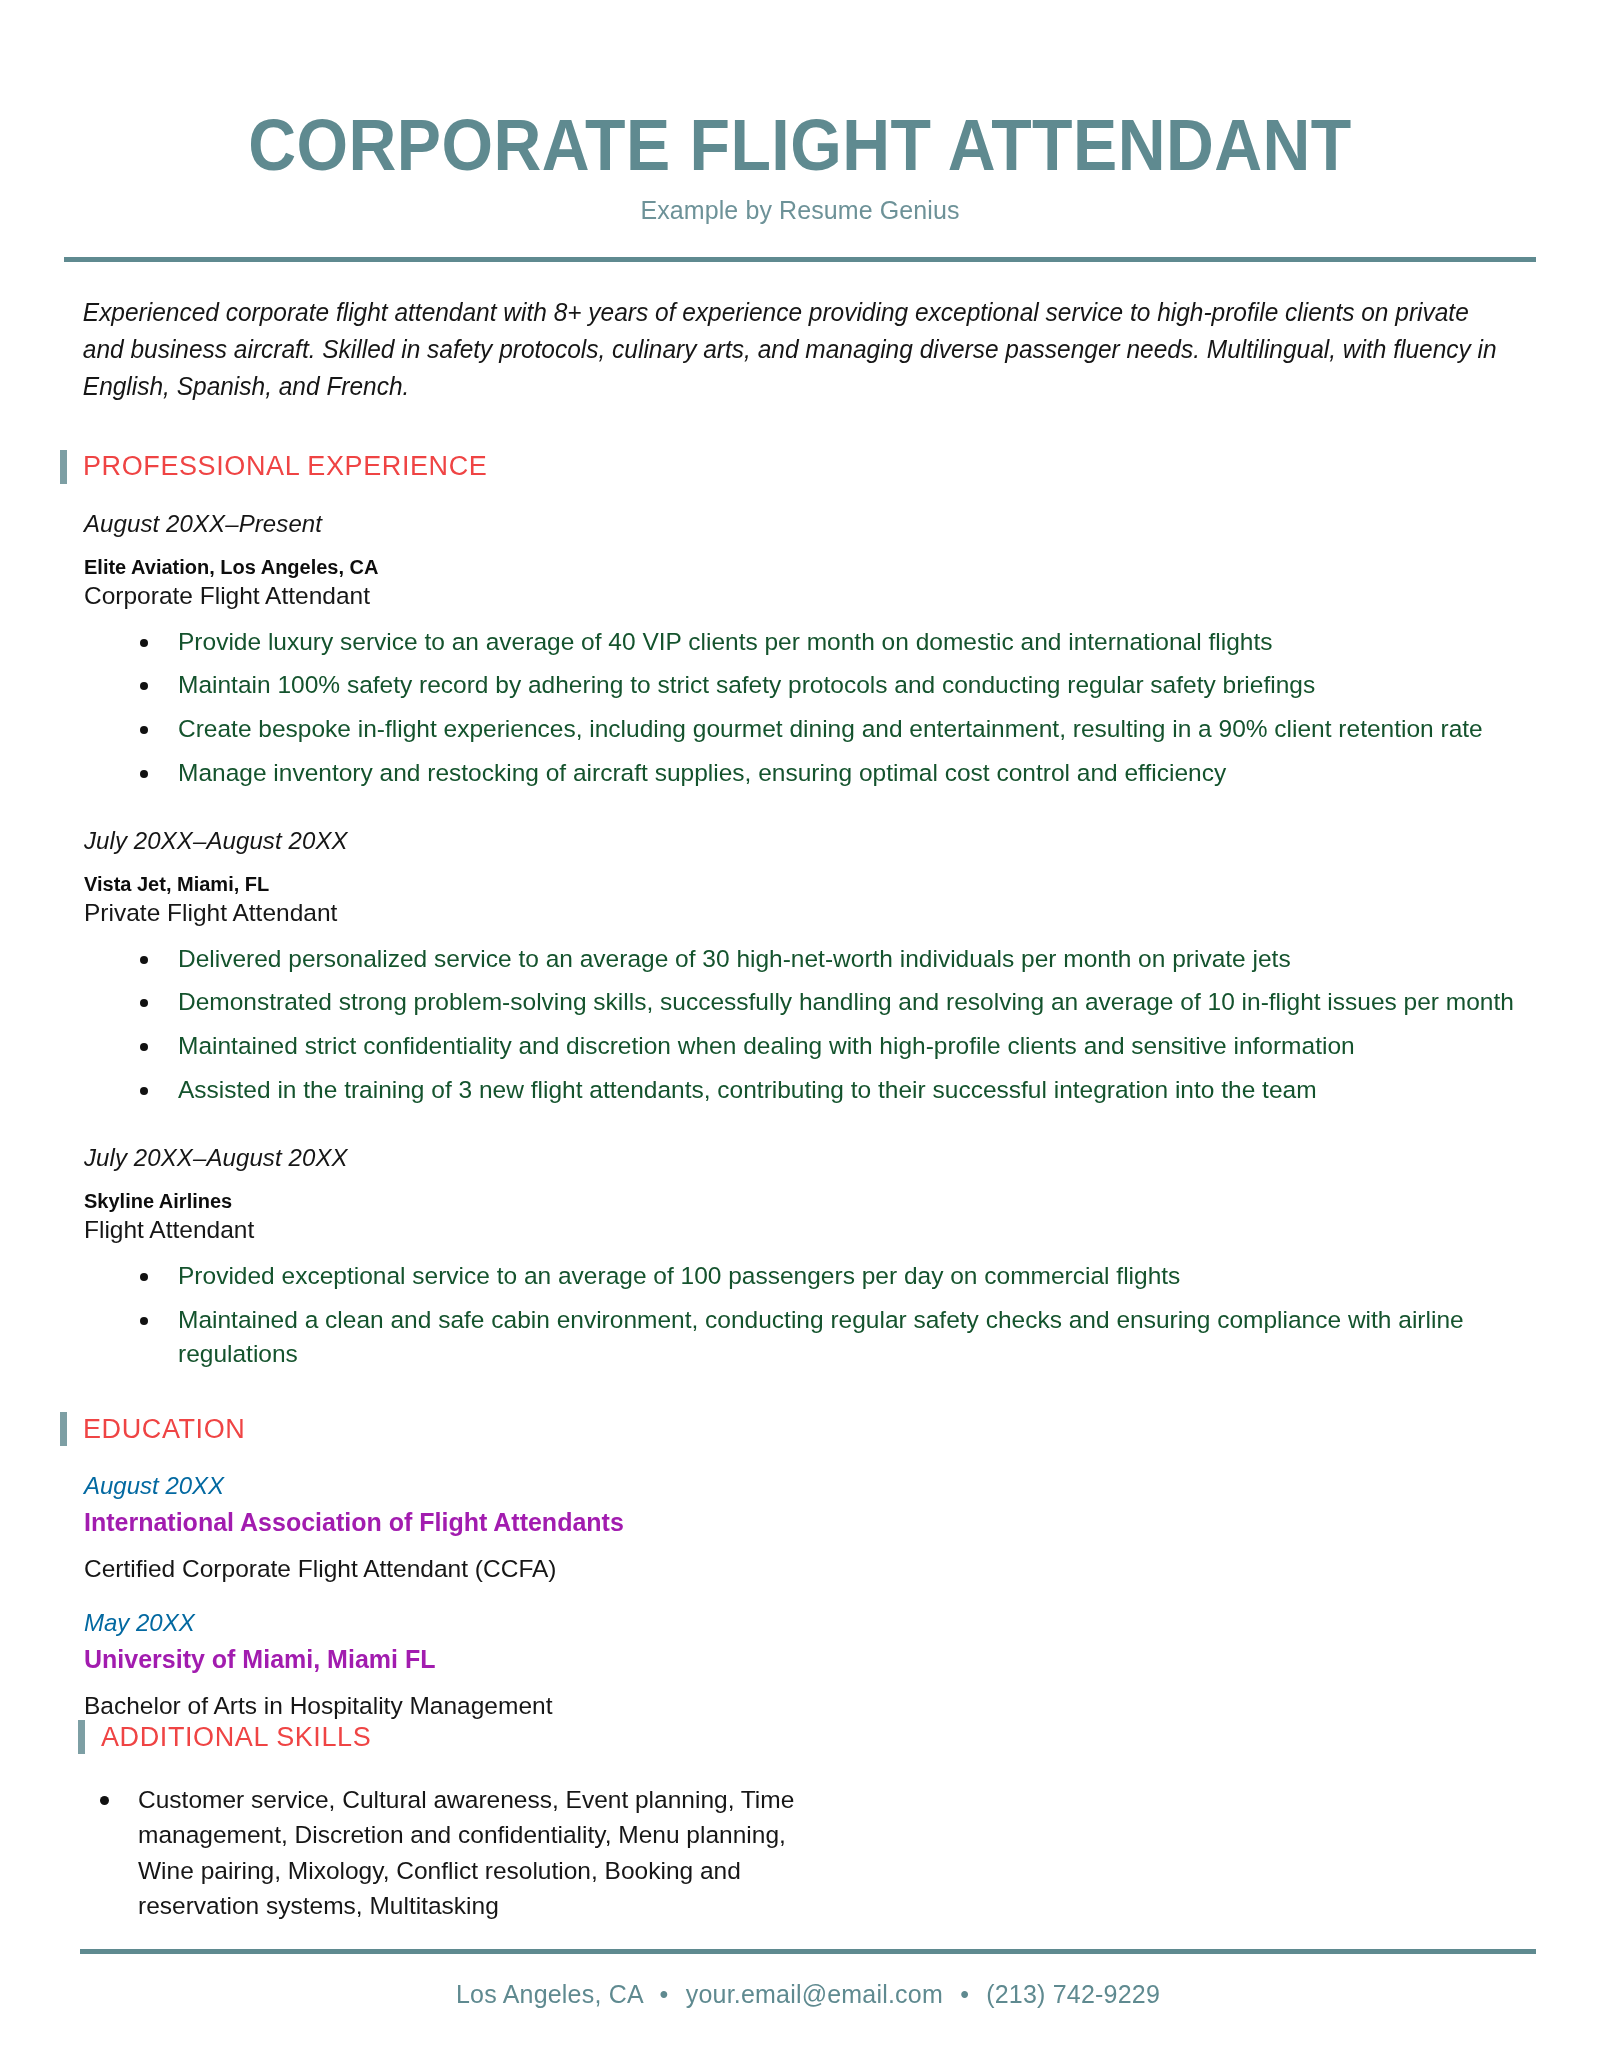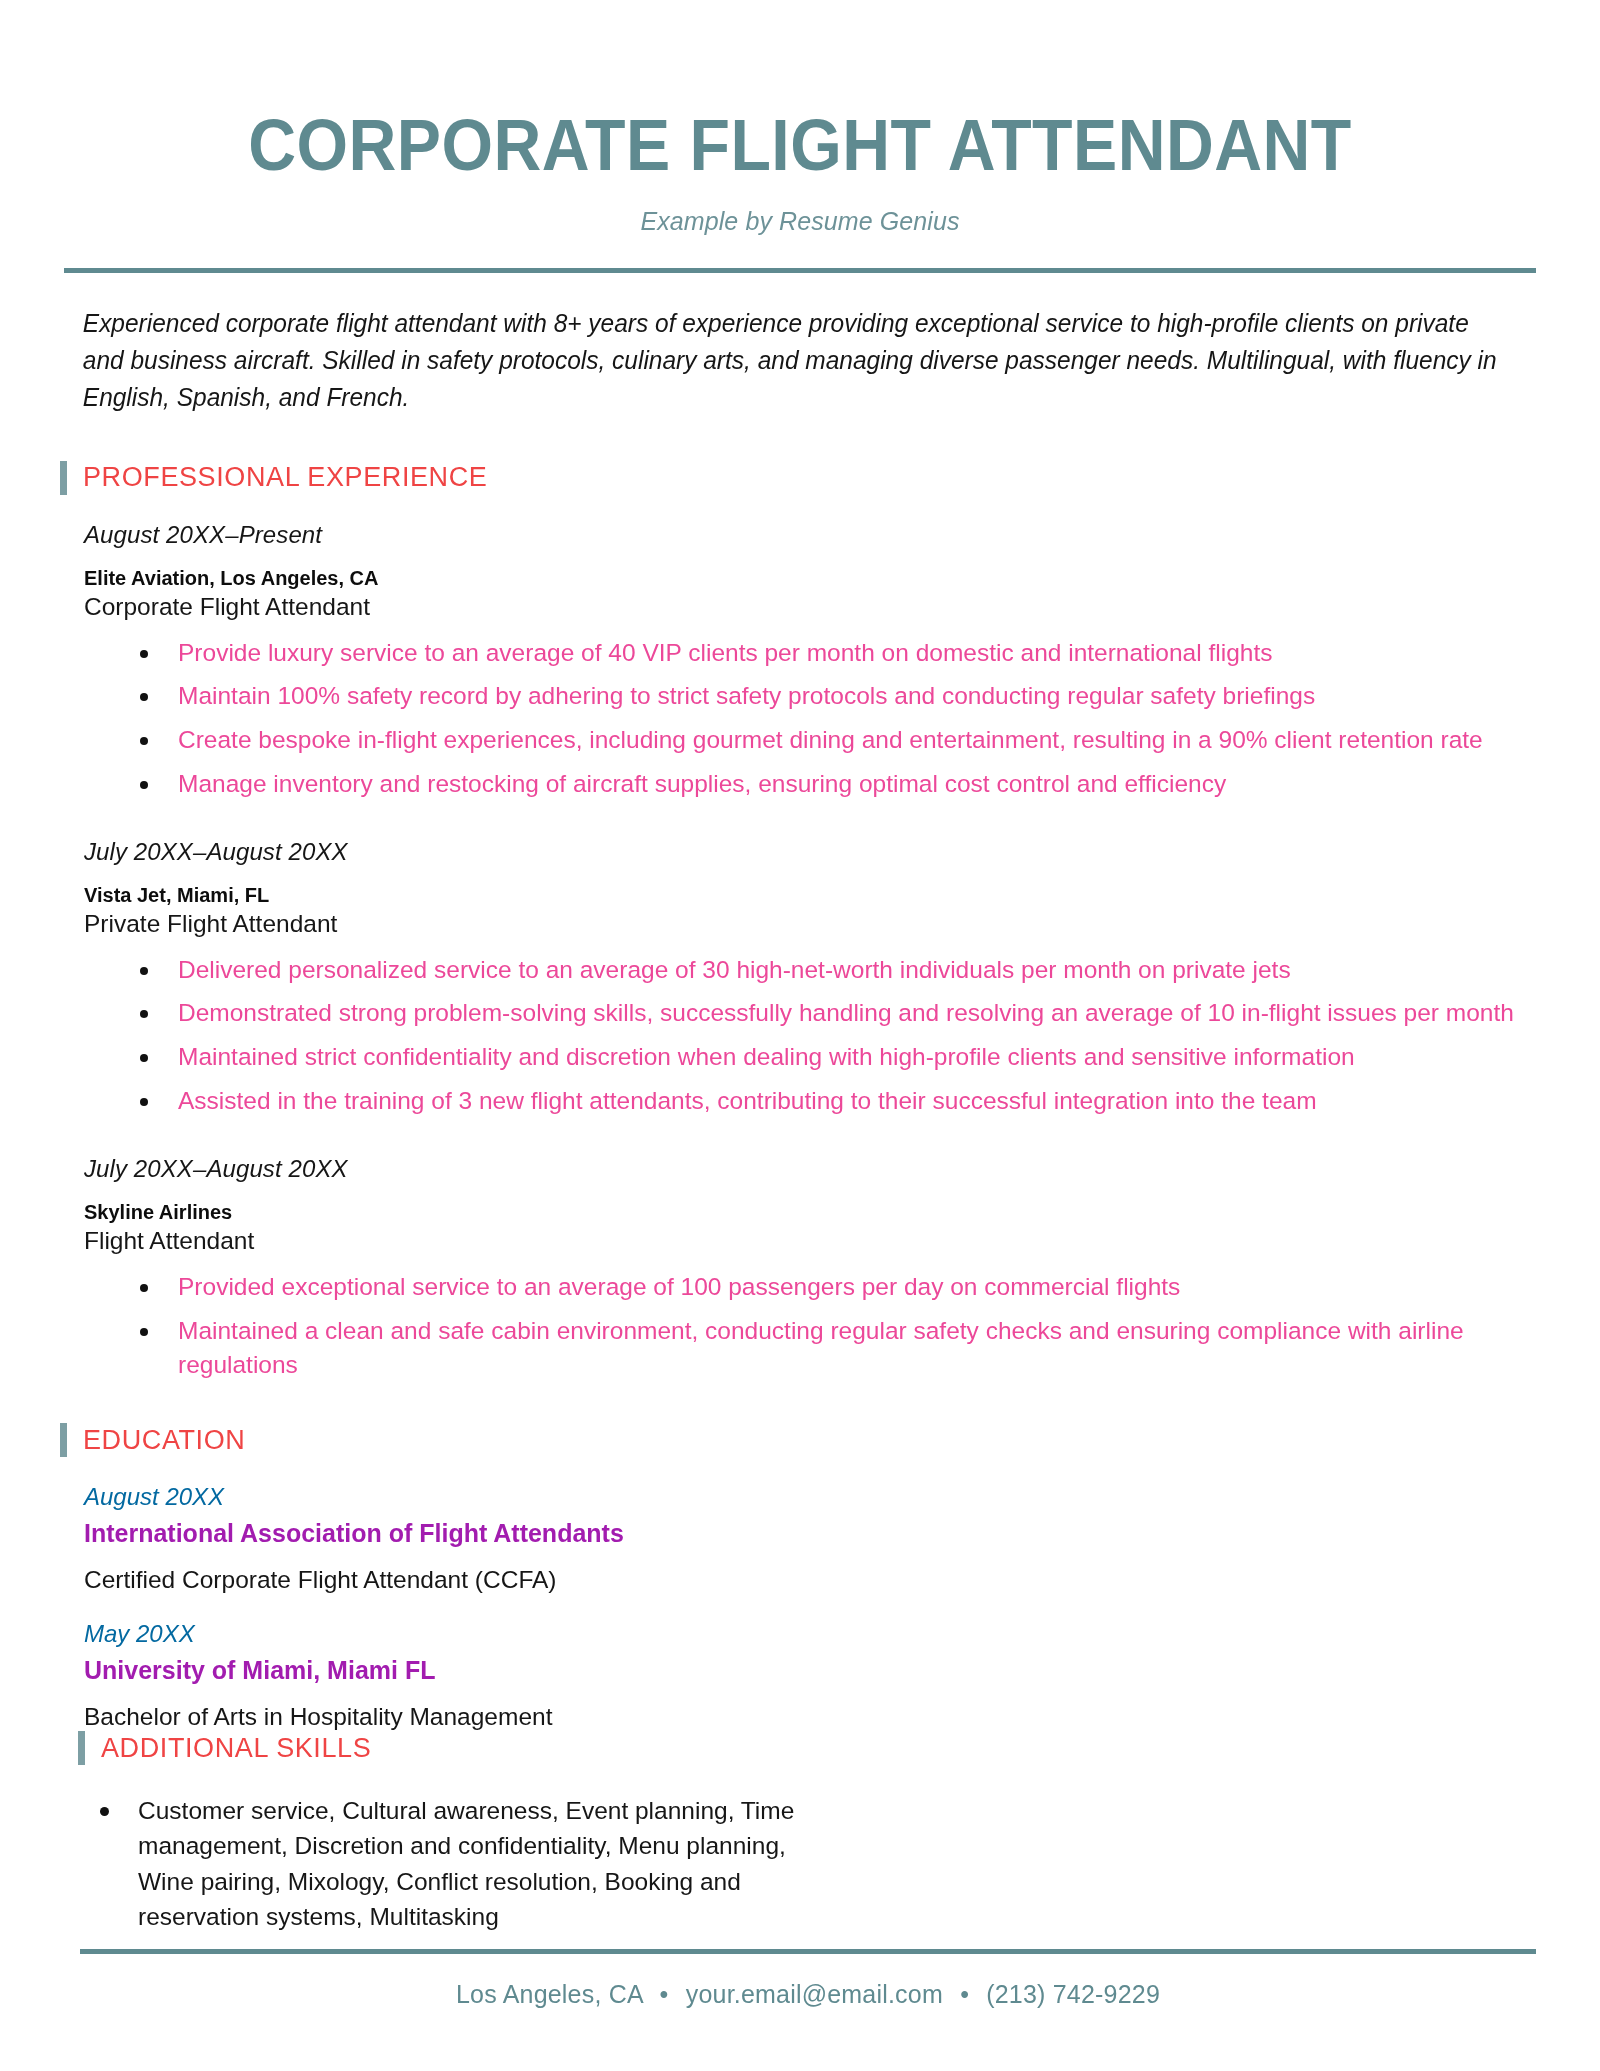--- a/index.html
+++ b/index.html
@@ -41,23 +41,22 @@
     line-height: 1.04;
     transform: scaleX(0.92);
     transform-origin: center;
     white-space: nowrap;
   }
 
   .resume-subtitle {
     text-align: center;
     font-size: 25px;
     color: #6d9298;
-    margin-top: 24px;
+    margin-top: 13px;
     letter-spacing: 0.1px;
-    font-style: italic;
   }
 
   .header-rule {
     height: 5px;
     background: #5f8a90;
     margin-top: 32px;
     margin-left: 10px;
     margin-right: 10px;
   }
 
@@ -121,21 +120,21 @@
 
   ul.bullets {
     list-style: none;
     margin-top: 15px;
     padding-left: 48px;
   }
   ul.bullets li {
     position: relative;
     font-size: 24.5px;
     line-height: 1.42;
-    color: #ec4899;
+    color: #14532d;
     padding-left: 46px;
     margin-bottom: 9px;
   }
   ul.bullets li::before {
     content: "";
     position: absolute;
     left: 8px;
     top: 14px;
     width: 8px;
     height: 8px;

